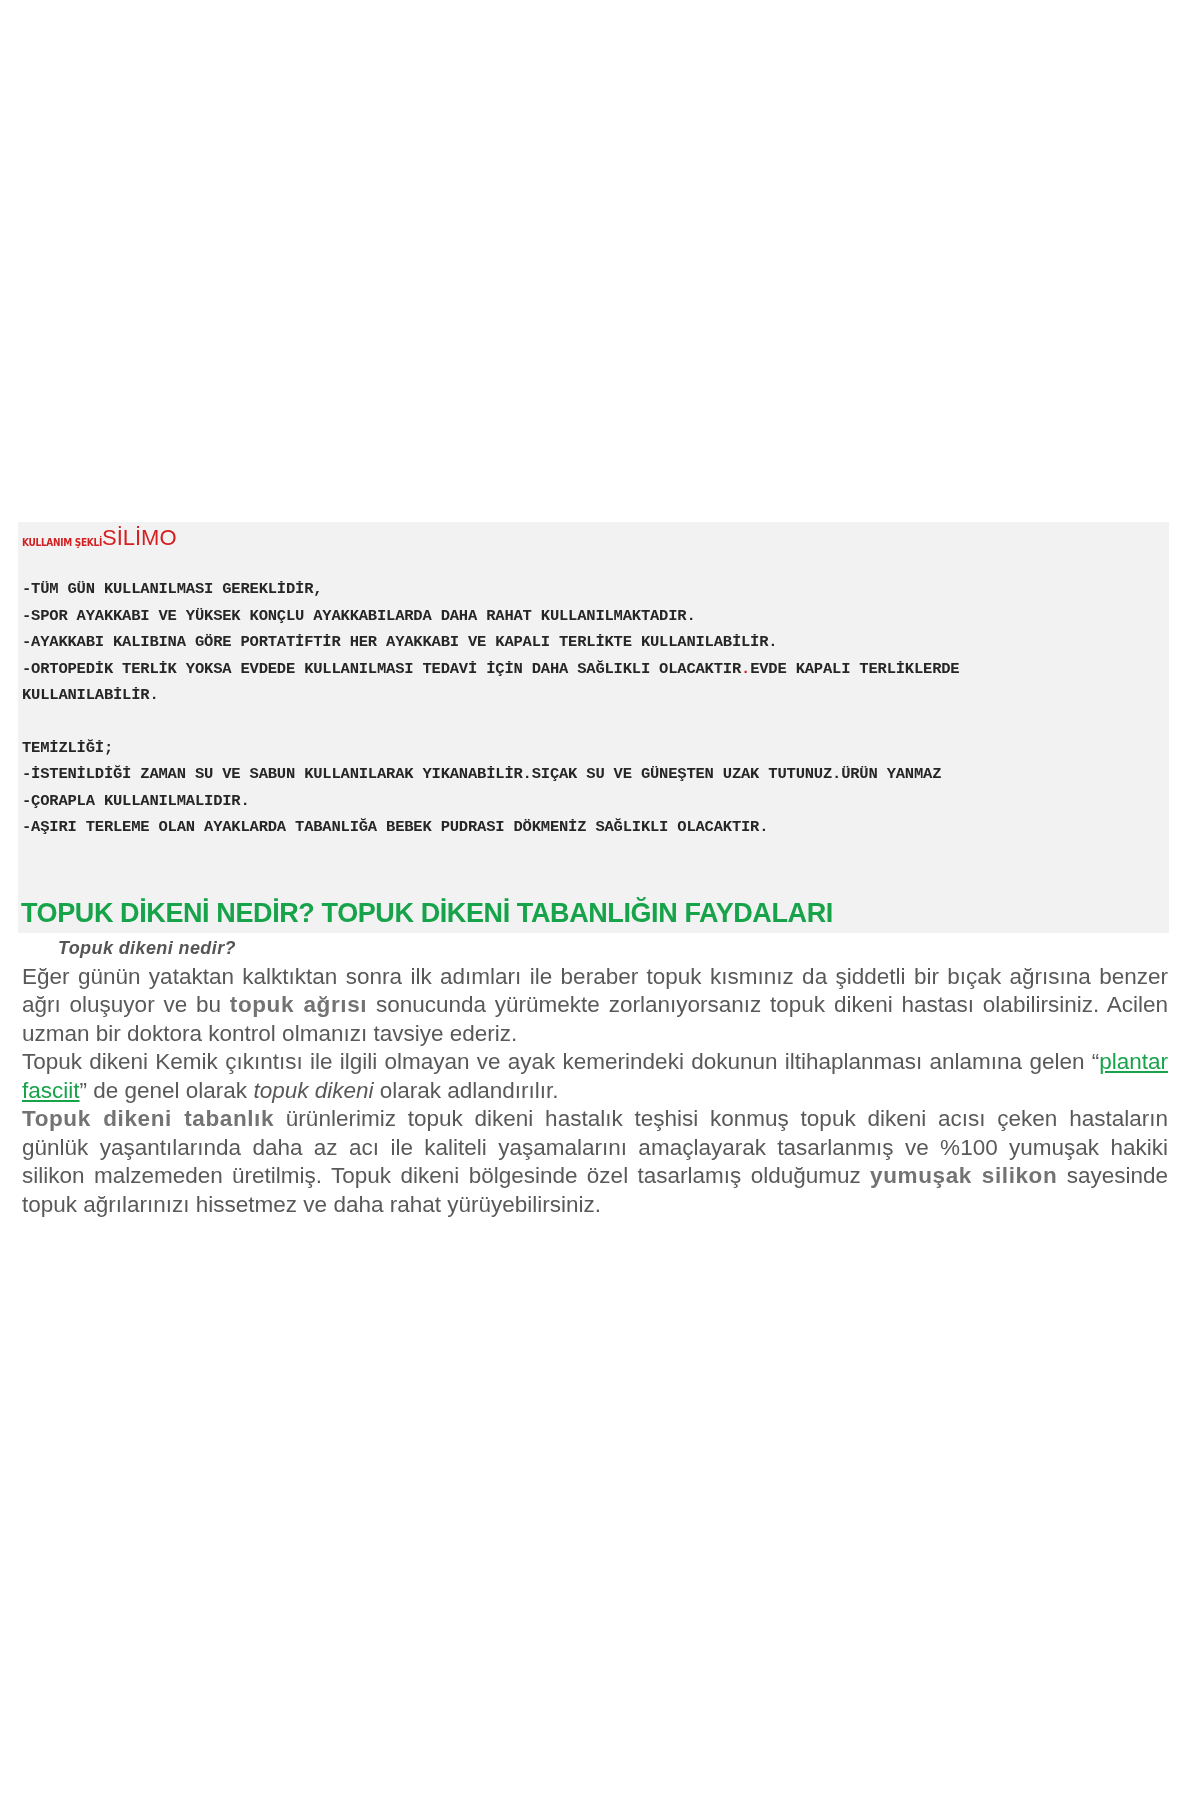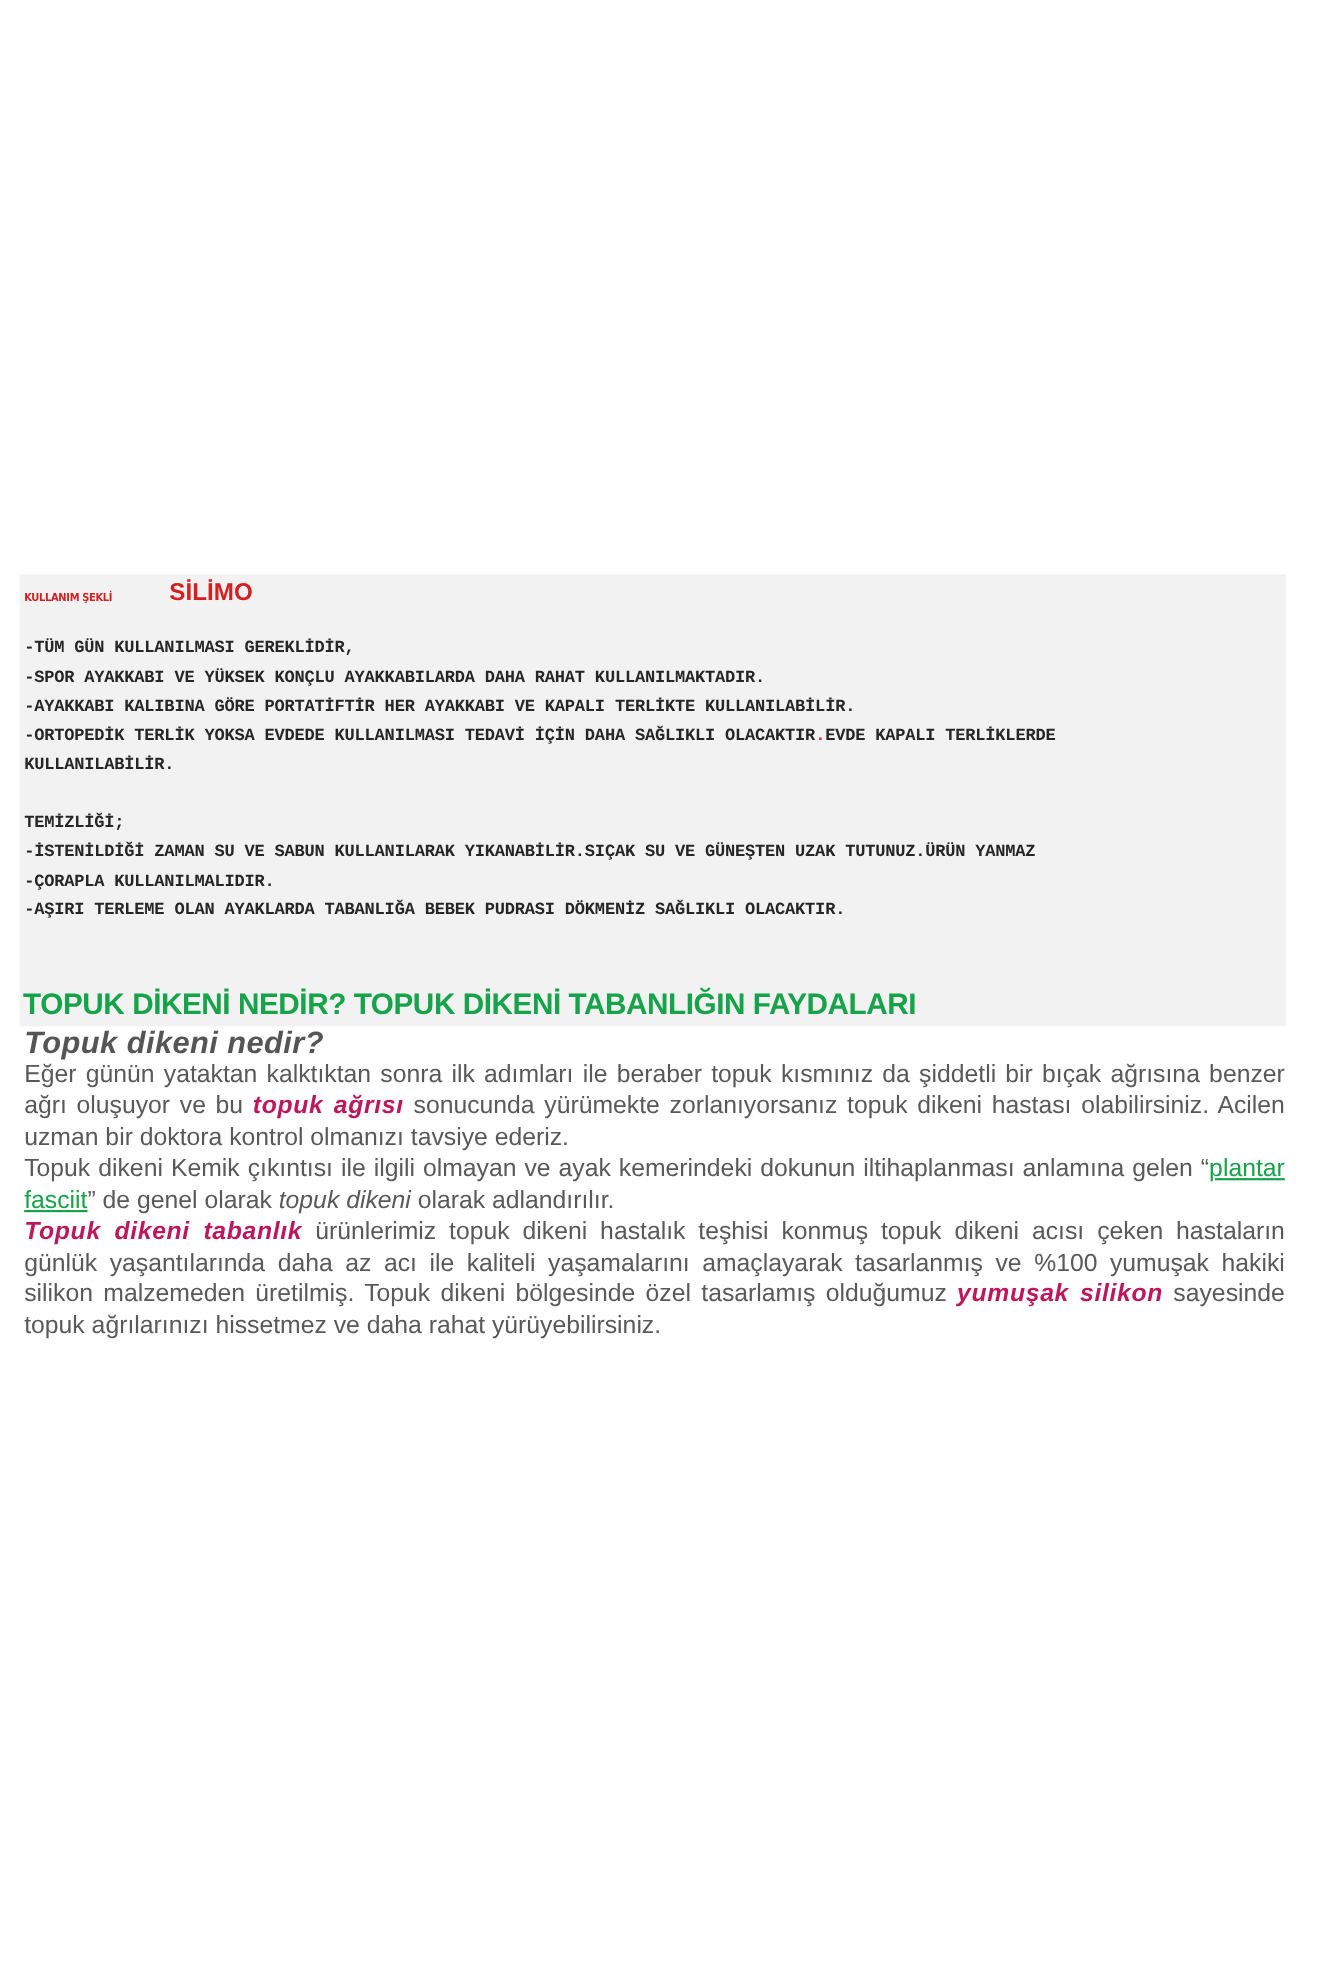--- a/index.html
+++ b/index.html
@@ -39,22 +39,21 @@
       color: #d42020;
       font-size: 10px;
       font-weight: bold;
       letter-spacing: -0.3px;
       font-family: "DejaVu Sans Condensed", "DejaVu Sans", sans-serif;
       text-align: center;
     }
     .brand {
       color: #d42020;
       font-size: 22px;
-      font-weight: bold;
-      margin-left: 52px;
+      font-weight: normal;
       font-family: "Liberation Sans", sans-serif;
       position: relative;
       top: -1px;
     }
     .usage-lines {
       margin-top: 20px;
       font-size: 15.5px;
       line-height: 26.5px;
       letter-spacing: -0.2px;
     }
@@ -83,24 +82,25 @@
       line-height: 28.5px;
     }
     .article p {
       text-align: justify;
       text-align-last: left;
     }
     .subhead {
       font-style: italic;
       font-weight: bold;
       color: #555555;
-      font-size: 28px;
+      font-size: 18px;
       letter-spacing: 0.4px;
+      margin-left: 36px;
     }
-    .bi { font-style: italic; font-weight: bold; color: #be185d; letter-spacing: 0.6px; }
+    .bi { font-weight: bold; color: #737373; letter-spacing: 0.6px; }
     .it { font-style: italic; }
     .link {
       color: #16a34a;
       text-decoration: underline;
       text-decoration-color: #16a34a;
     }
     .caret {
       display: inline-block;
       width: 2px;
       height: 24px;

